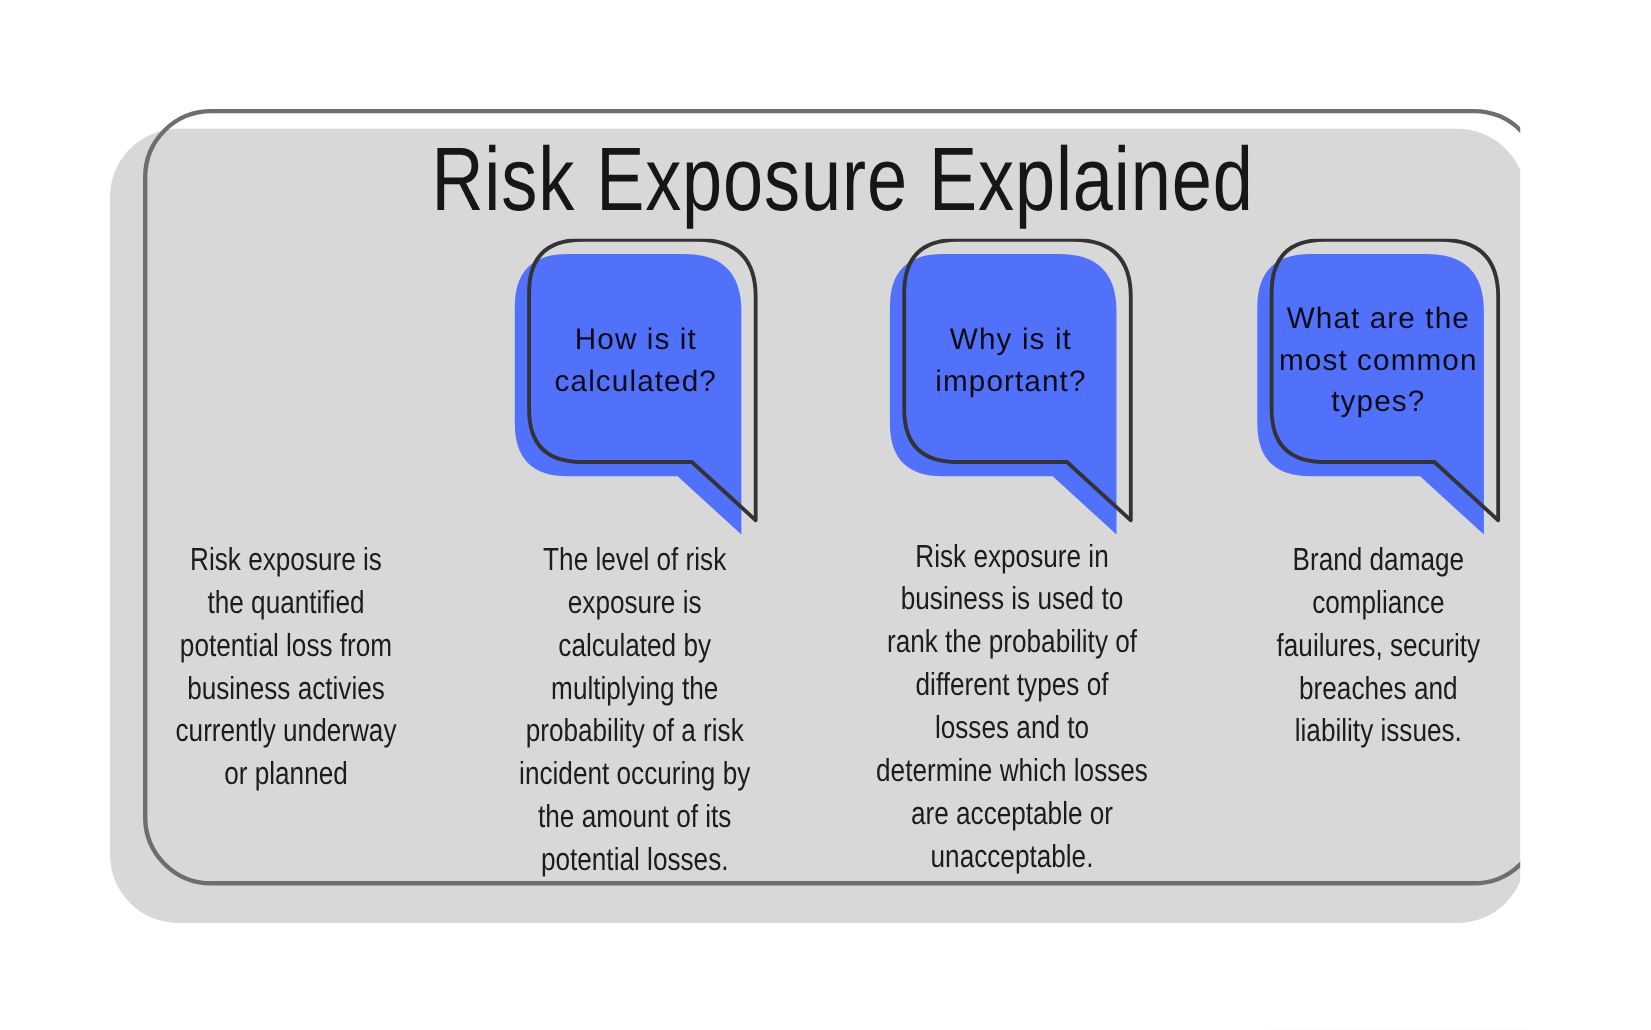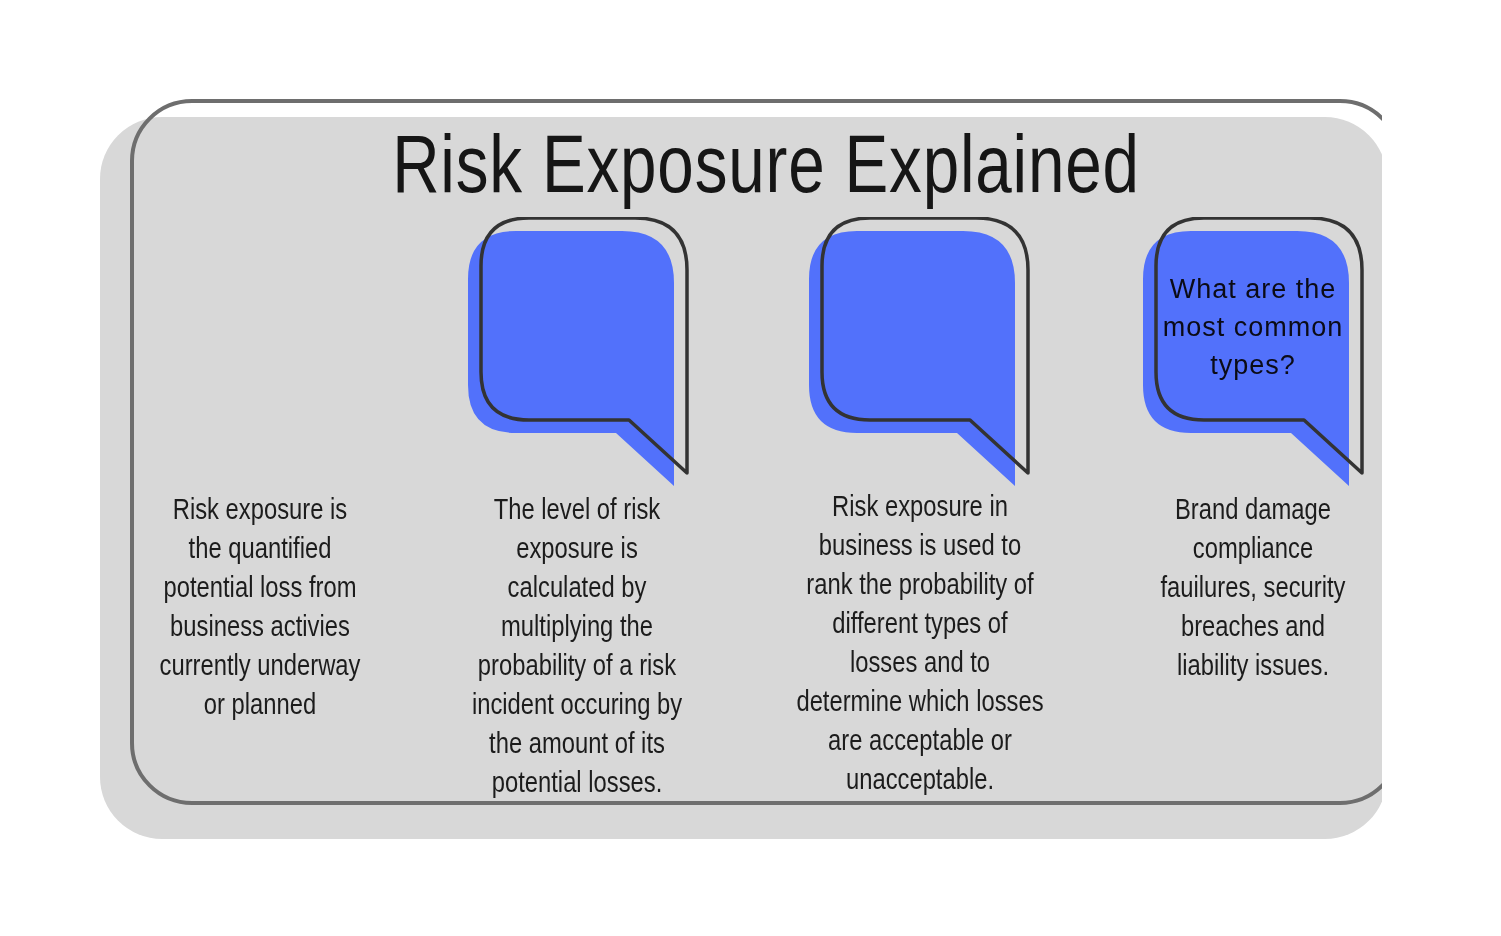--- a/index.html
+++ b/index.html
@@ -56,35 +56,43 @@
 potential loss from
 business activies
 currently underway
 or planned</div>
 
   <div class="bubble b2">
     <svg width="222" height="272" viewBox="0 0 222 272">
       <path d="M 48 0 H 154 Q 206 0 206 52 V 255 L 148 202 H 48 Q 0 202 0 154 V 48 Q 0 0 48 0 Z" transform="translate(1,14)" fill="#5271fb"></path>
       <path d="M 48 0 H 154 Q 206 0 206 52 V 255 L 148 202 H 48 Q 0 202 0 154 V 48 Q 0 0 48 0 Z" transform="translate(14,1)" fill="none" stroke-width="3.5" stroke-linejoin="round" stroke-linecap="round" stroke="#333333"></path>
     </svg>
+    <div class="bubble-question">
+      <span>How is it
+calculated?</span>
+    </div>
   </div>
   <div class="card-description d2" style="color: rgb(28, 28, 28);">The level of risk
 exposure is
 calculated by
 multiplying the
 probability of a risk
 incident occuring by
 the amount of its
 potential losses.</div>
 
   <div class="bubble b3">
     <svg width="222" height="272" viewBox="0 0 222 272">
       <path d="M 48 0 H 154 Q 206 0 206 52 V 255 L 148 202 H 48 Q 0 202 0 154 V 48 Q 0 0 48 0 Z" transform="translate(1,14)" fill="#5271fb"></path>
       <path d="M 48 0 H 154 Q 206 0 206 52 V 255 L 148 202 H 48 Q 0 202 0 154 V 48 Q 0 0 48 0 Z" transform="translate(14,1)" fill="none" stroke-width="3.5" stroke-linejoin="round" stroke-linecap="round" stroke="#333333"></path>
     </svg>
+    <div class="bubble-question">
+      <span>Why is it
+important?</span>
+    </div>
   </div>
   <div class="card-description d3" style="color: rgb(28, 28, 28);">Risk exposure in
 business is used to
 rank the probability of
 different types of
 losses and to
 determine which losses
 are acceptable or
 unacceptable.</div>
 

